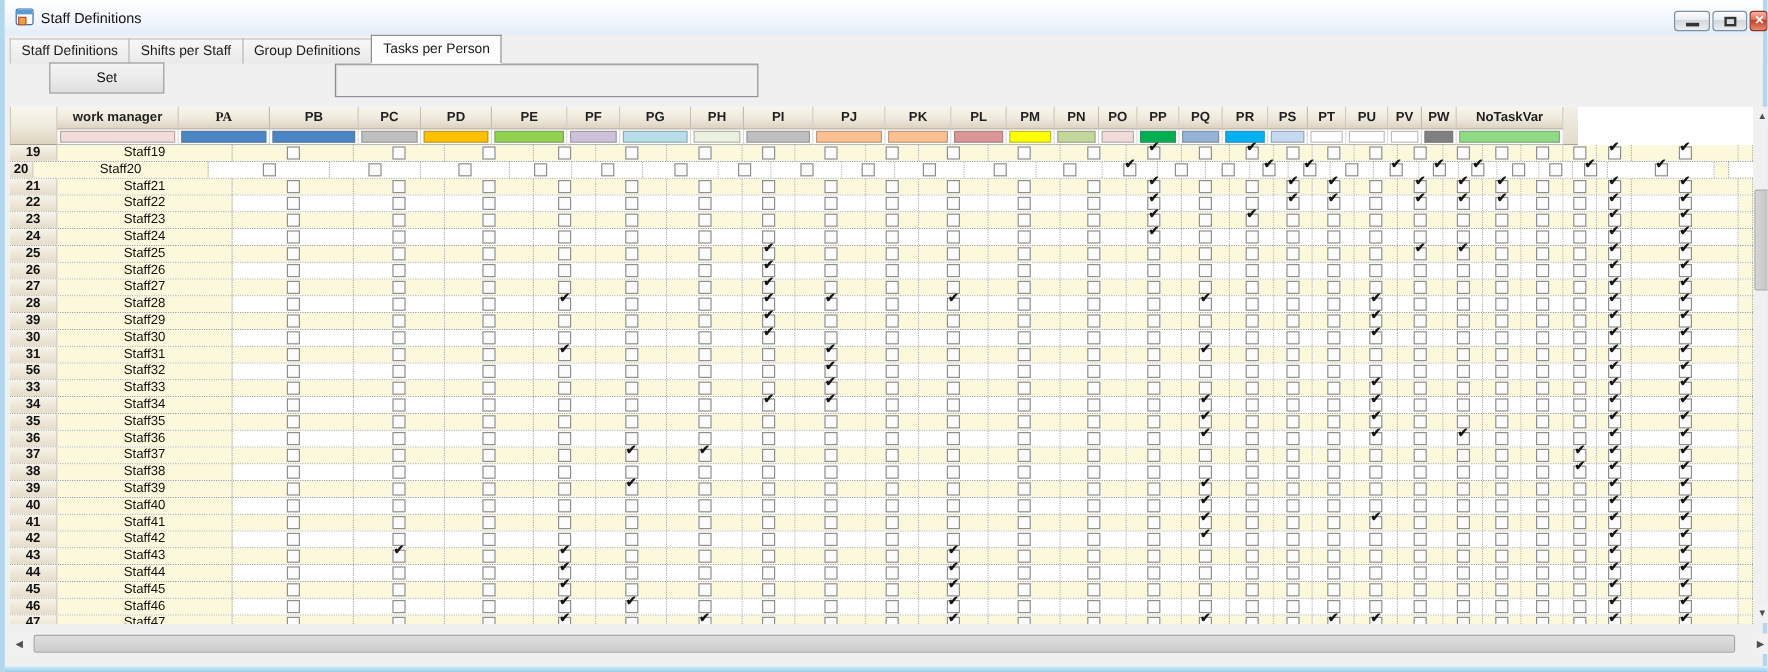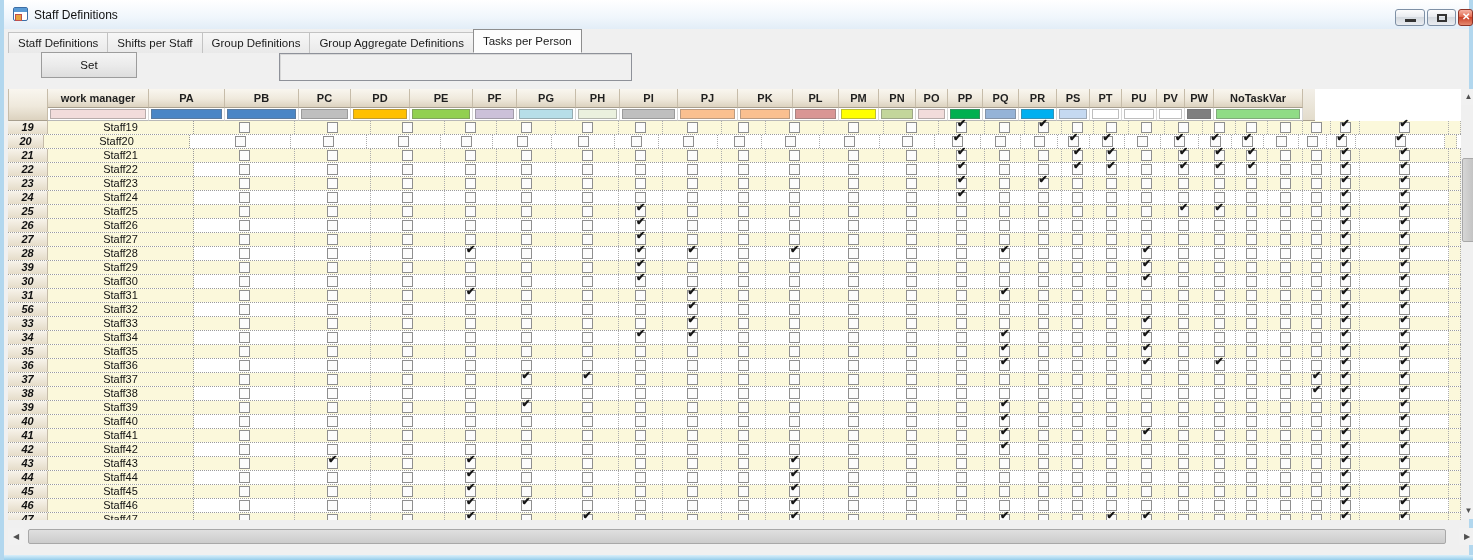--- a/index.html
+++ b/index.html
@@ -52,21 +52,21 @@
   .hcell.corner { border-left:1px solid #C6BCA9; }
   .hwrap { display:flex; flex-direction:column; }
   .hlabel { height:19px; line-height:19px; }
   .hband { height:13px; background:#FFFFFF; padding:1px 2px; border-right:1px solid #D8D8D8; border-bottom:1px solid #B8B8B8; }
   .hband-inner { width:100%; height:100%; border:1px solid rgba(110,110,110,.45); }
   .hdr-span { line-height:30px; }
   .hfill { background:linear-gradient(#F2EFE8,#E3DCCB); border-bottom:1px solid #A89F8E; }
 
   .row { display:flex; height:14px; border-bottom:1px dotted #9B9B9B; }
   .numcell { background:linear-gradient(#F7F3EA,#E5DCC9); border-right:1px solid #C6BCA9;
-        font-weight:bold; text-align:center; line-height:13px; font-size:11px; color:#111;font-style:italic; }
+        font-weight:bold; text-align:center; line-height:13px; font-size:11px; color:#111; }
   .namecell { text-align:center; line-height:13px; color:#111; border-right:1px dotted #9B9B9B; }
   .ccell { border-right:1px dotted #ADADAD; display:flex; justify-content:center; align-items:center; position:relative; }
   .cb { width:11px; height:11px; background:#FCFCFC; border:1px solid #8F8F8F; position:relative; display:block; }
   .mark { position:absolute; left:0px; top:-5px; font-size:11px; color:#141414; font-weight:bold; line-height:11px; }
 
   
   .vscroll { position:absolute; left:1457px; top:89px; width:15px; height:430px; background:#F0F0F0; }
   .vscroll .arrow { position:absolute; left:0; width:15px; height:16px; color:#505050; font-size:8px;
         text-align:center; line-height:16px; background:#F1F1F1; }
   .vthumb { position:absolute; left:1px; top:69px; width:13px; height:84px;
@@ -93,37 +93,36 @@
       <span class="glyph-max"></span>
     </div>
   <div class="winbtn close">
       <span class="glyph-close">✕</span>
     </div>
 
   <div class="tabstrip">
     <div class="tab">Staff Definitions</div>
     <div class="tab">Shifts per Staff</div>
     <div class="tab">Group Definitions</div>
-    <div class="tab">Group Aggregate Definitions</div>
     <div class="tab active">Tasks per Person</div>
   </div>
 
   <div class="btn-set">Set</div>
   <input class="txtbox" readonly="" value="" style="">
 
   <div class="grid" id="grid">
       <div class="hdr-row">
         <div class="hcell corner" style="width: 40px;"></div>
         <div class="hwrap" style="width: 101px;">
           <div class="hcell hlabel">work manager</div>
           <div class="hband">
             <div class="hband-inner" style="background: rgb(242, 220, 219);"></div>
           </div>
         </div>
-        <div class="hwrap" style="width: 76px;">
+        <div class="hwrap" style="width: 76px; font-family: Liberation Serif, serif;">
           <div class="hcell hlabel">PA</div>
           <div class="hband">
             <div class="hband-inner" style="background: rgb(74, 134, 198);"></div>
           </div>
         </div>
         <div class="hwrap" style="width: 74px;">
           <div class="hcell hlabel">PB</div>
           <div class="hband">
             <div class="hband-inner" style="background: rgb(74, 134, 198);"></div>
           </div>
@@ -344,21 +343,21 @@
           </span>
         </div>
         <div class="ccell" style="width: 89px; background: rgb(251, 248, 219);">
           <span class="cb">
             <span class="mark">✔</span>
           </span>
         </div>
         <div class="ccell" style="width: 12px; background: rgb(251, 248, 219);"></div>
       </div>
       <div class="row">
-        <div class="numcell" style="width: 36px;">20</div>
+        <div class="numcell" style="width: 20px;">20</div>
         <div class="namecell" style="width: 146px; background: rgb(251, 248, 219);">Staff20</div>
         <div class="ccell" style="width: 101px; background: rgb(255, 255, 255);">
           <span class="cb"></span>
         </div>
         <div class="ccell" style="width: 76px; background: rgb(255, 255, 255);">
           <span class="cb"></span>
         </div>
         <div class="ccell" style="width: 74px; background: rgb(255, 255, 255);">
           <span class="cb"></span>
         </div>

